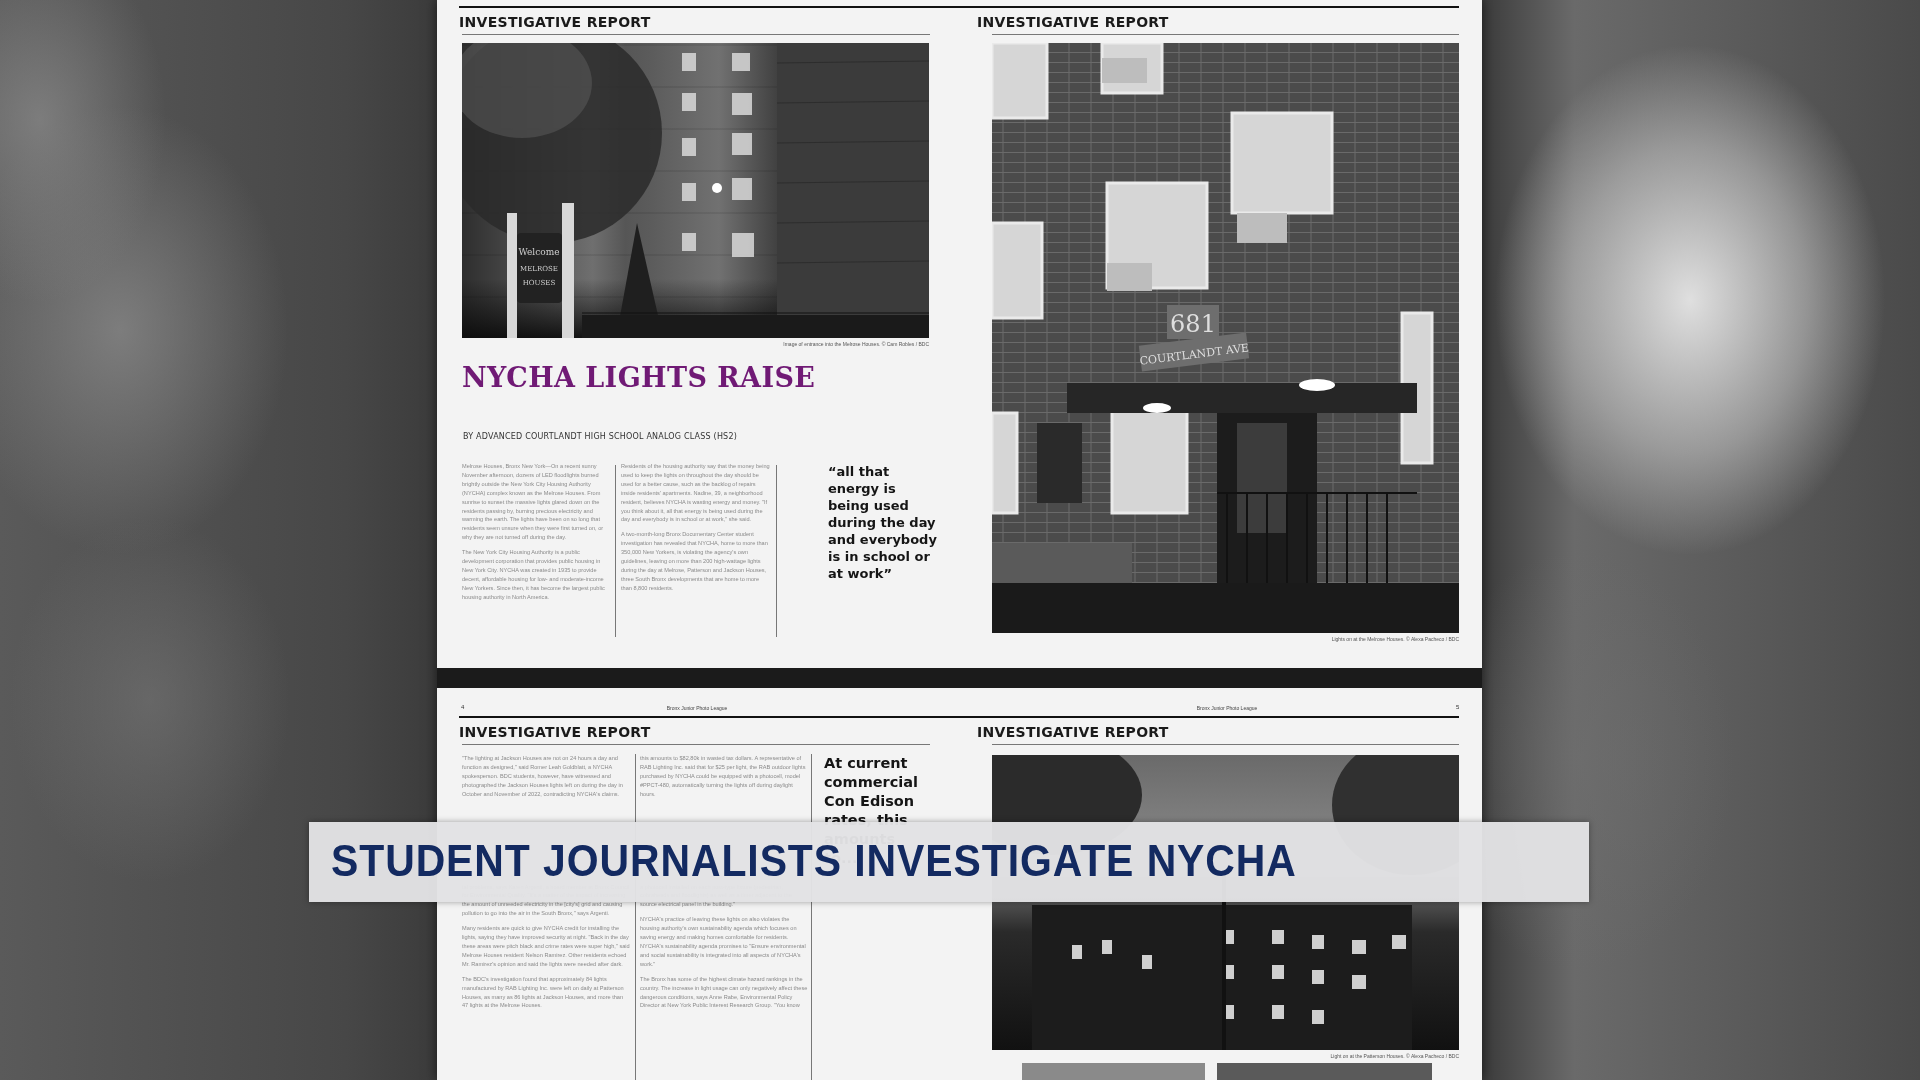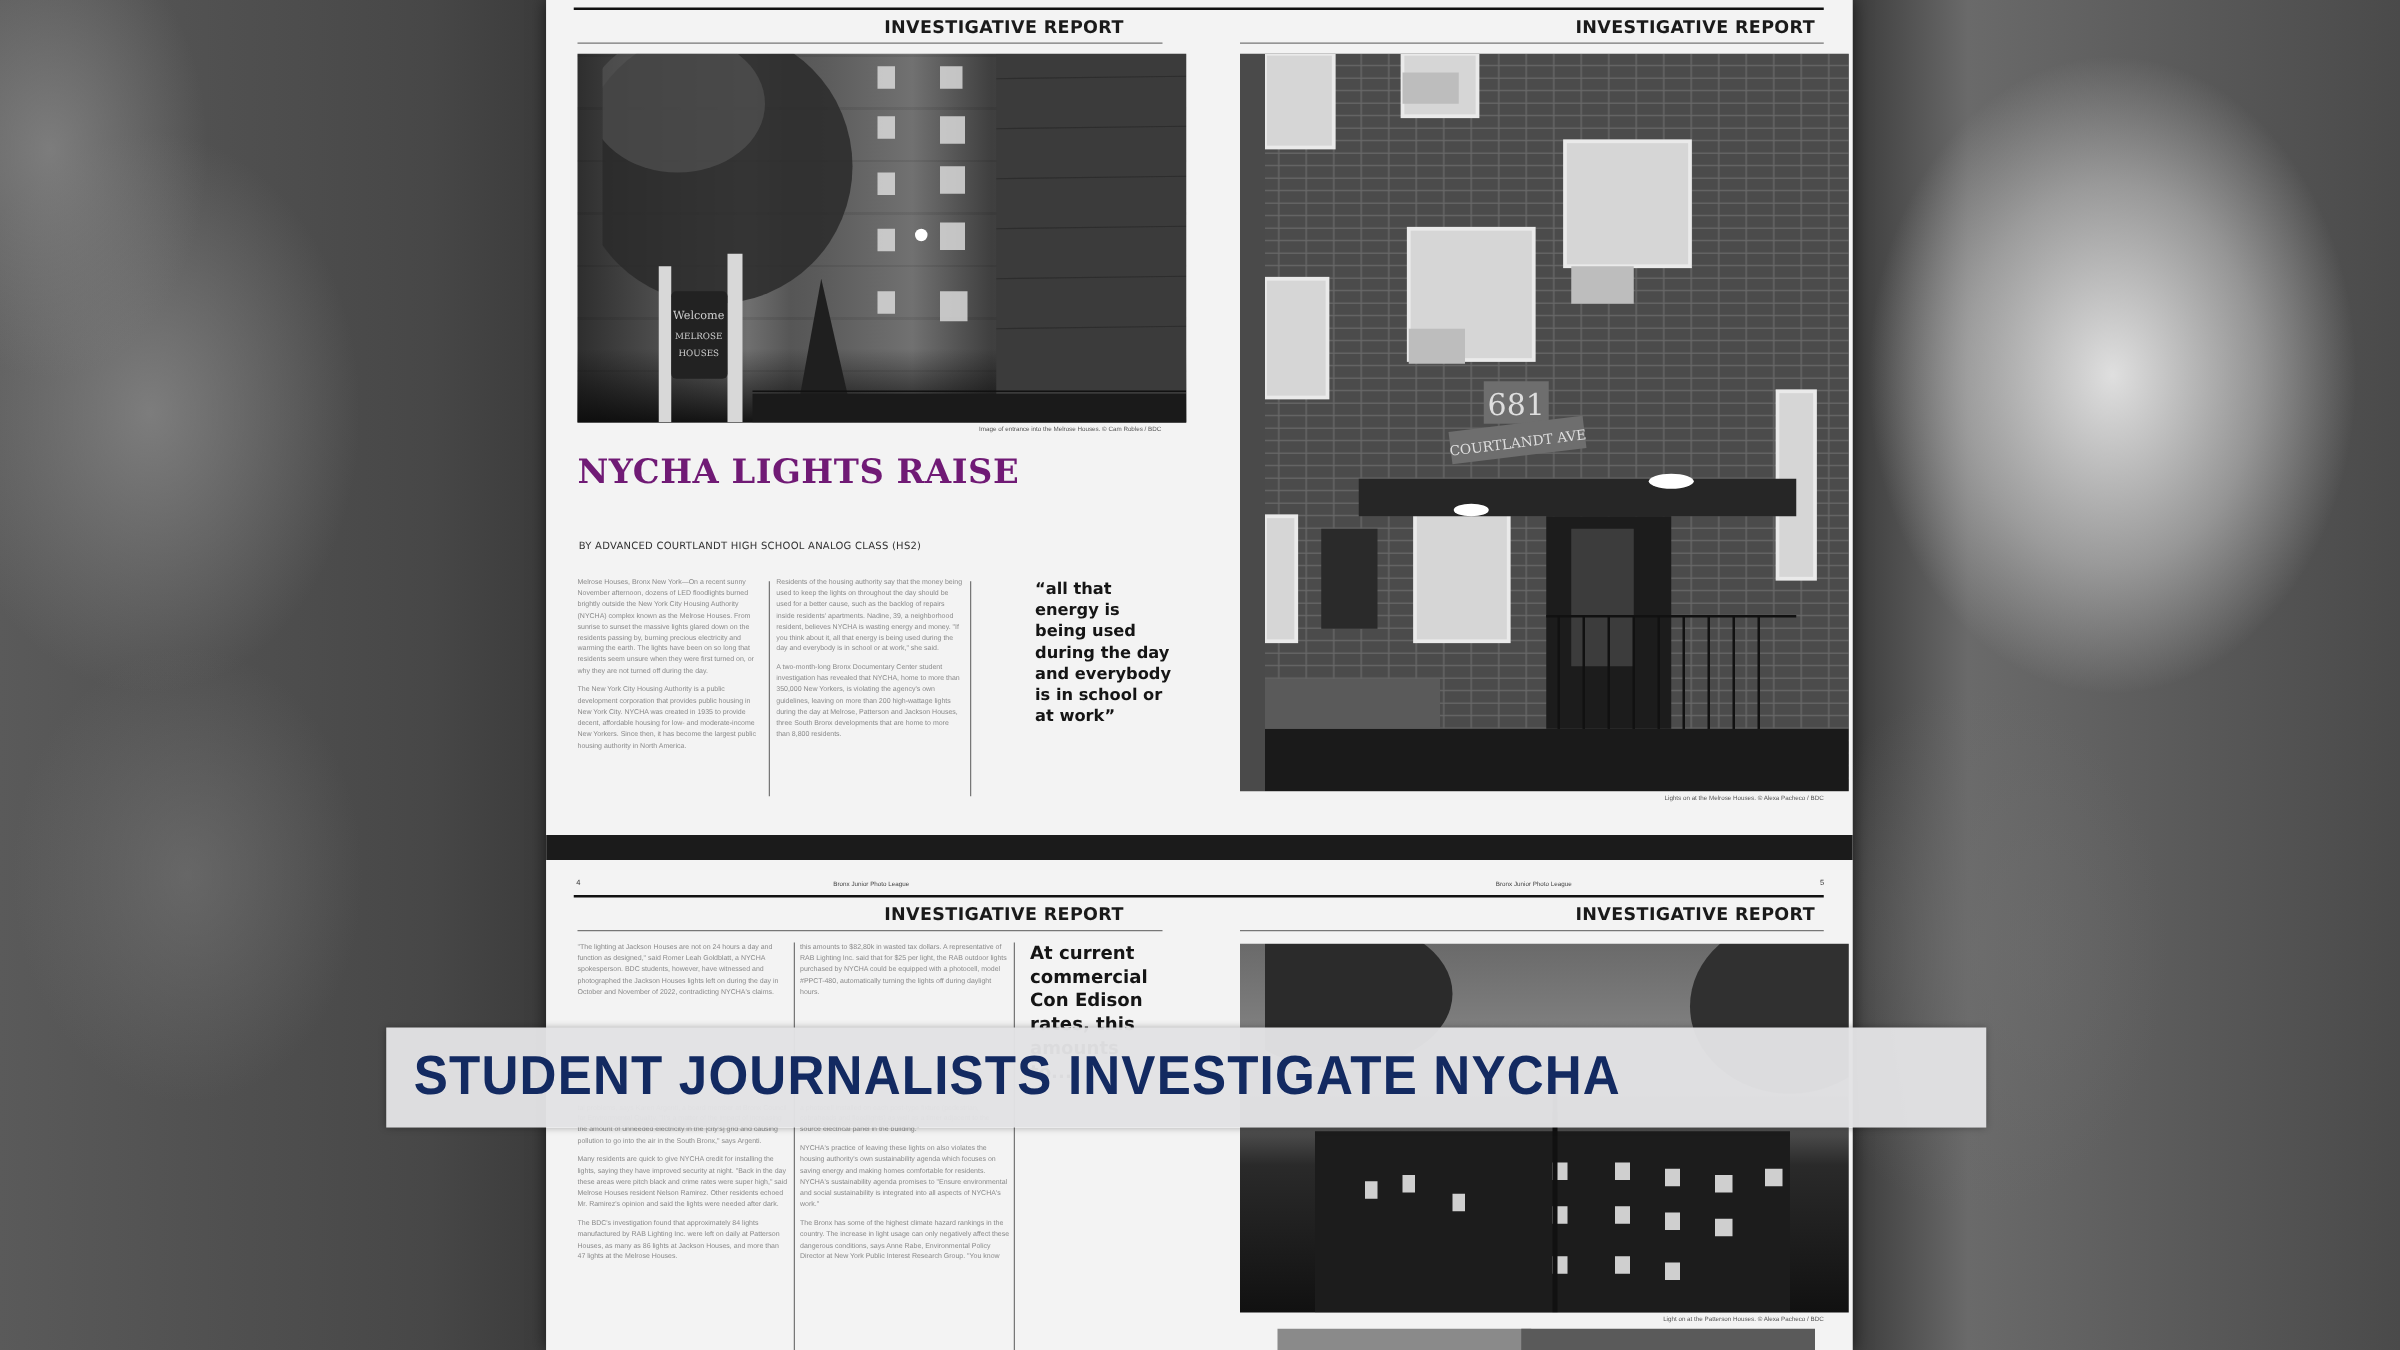--- a/index.html
+++ b/index.html
@@ -18,24 +18,24 @@
 
   
   .spread { position:absolute; left:437px; top:0; width:1045px; height:1080px; background:#f2f2f2; box-shadow:0 0 12px rgba(0,0,0,0.6); }
   .page { position:absolute; background:#f3f3f3; }
   .page.p1 { left:0; top:0; width:1045px; height:668px; }
   .page.p2 { left:0; top:688px; width:1045px; height:392px; }
   .seam { position:absolute; left:0; top:668px; width:1045px; height:20px; background:#1b1b1b; }
 
   .runhead { position:absolute; height:10px; font-size:5px; color:#444; text-align:center; }
   .runrule { position:absolute; height:2px; background:#111; }
-  .sect-label { position:absolute; font-family:"DejaVu Sans", sans-serif; font-weight:bold; font-size:14px; letter-spacing:0.3px; color:#1a1a1a; text-align:right; }
+  .sect-label { position:absolute; font-family:"DejaVu Sans", sans-serif; font-weight:bold; font-size:14px; letter-spacing:0.3px; color:#1a1a1a; text-align:left; }
   .sect-rule { position:absolute; height:1px; background:#777; }
 
-  .photo { position:absolute; overflow:hidden;padding-left:20px; }
+  .photo { position:absolute; overflow:hidden; }
   .caption { position:absolute; font-size:5px; color:#555; text-align:right; white-space:nowrap; }
 
   .headline { position:absolute; left:25px; top:362px; width:430px; font-family:"DejaVu Serif", serif; font-weight:bold; font-size:27px; line-height:31px; color:#701a75; letter-spacing:0.4px; }
   .byline { position:absolute; left:26px; top:432px; font-family:"DejaVu Sans", sans-serif; font-size:8px; color:#333; letter-spacing:0.2px; }
 
   .col { position:absolute; font-size:5.6px; line-height:8.9px; color:#8a8a8a; text-align:left; }
   .col p { margin:0 0 6px 0; }
   .vrule { position:absolute; width:1px; background:#777; }
 
   .pull { position:absolute; font-family:"DejaVu Sans", sans-serif; font-weight:bold; font-size:13px; line-height:17px; color:#151515; }

